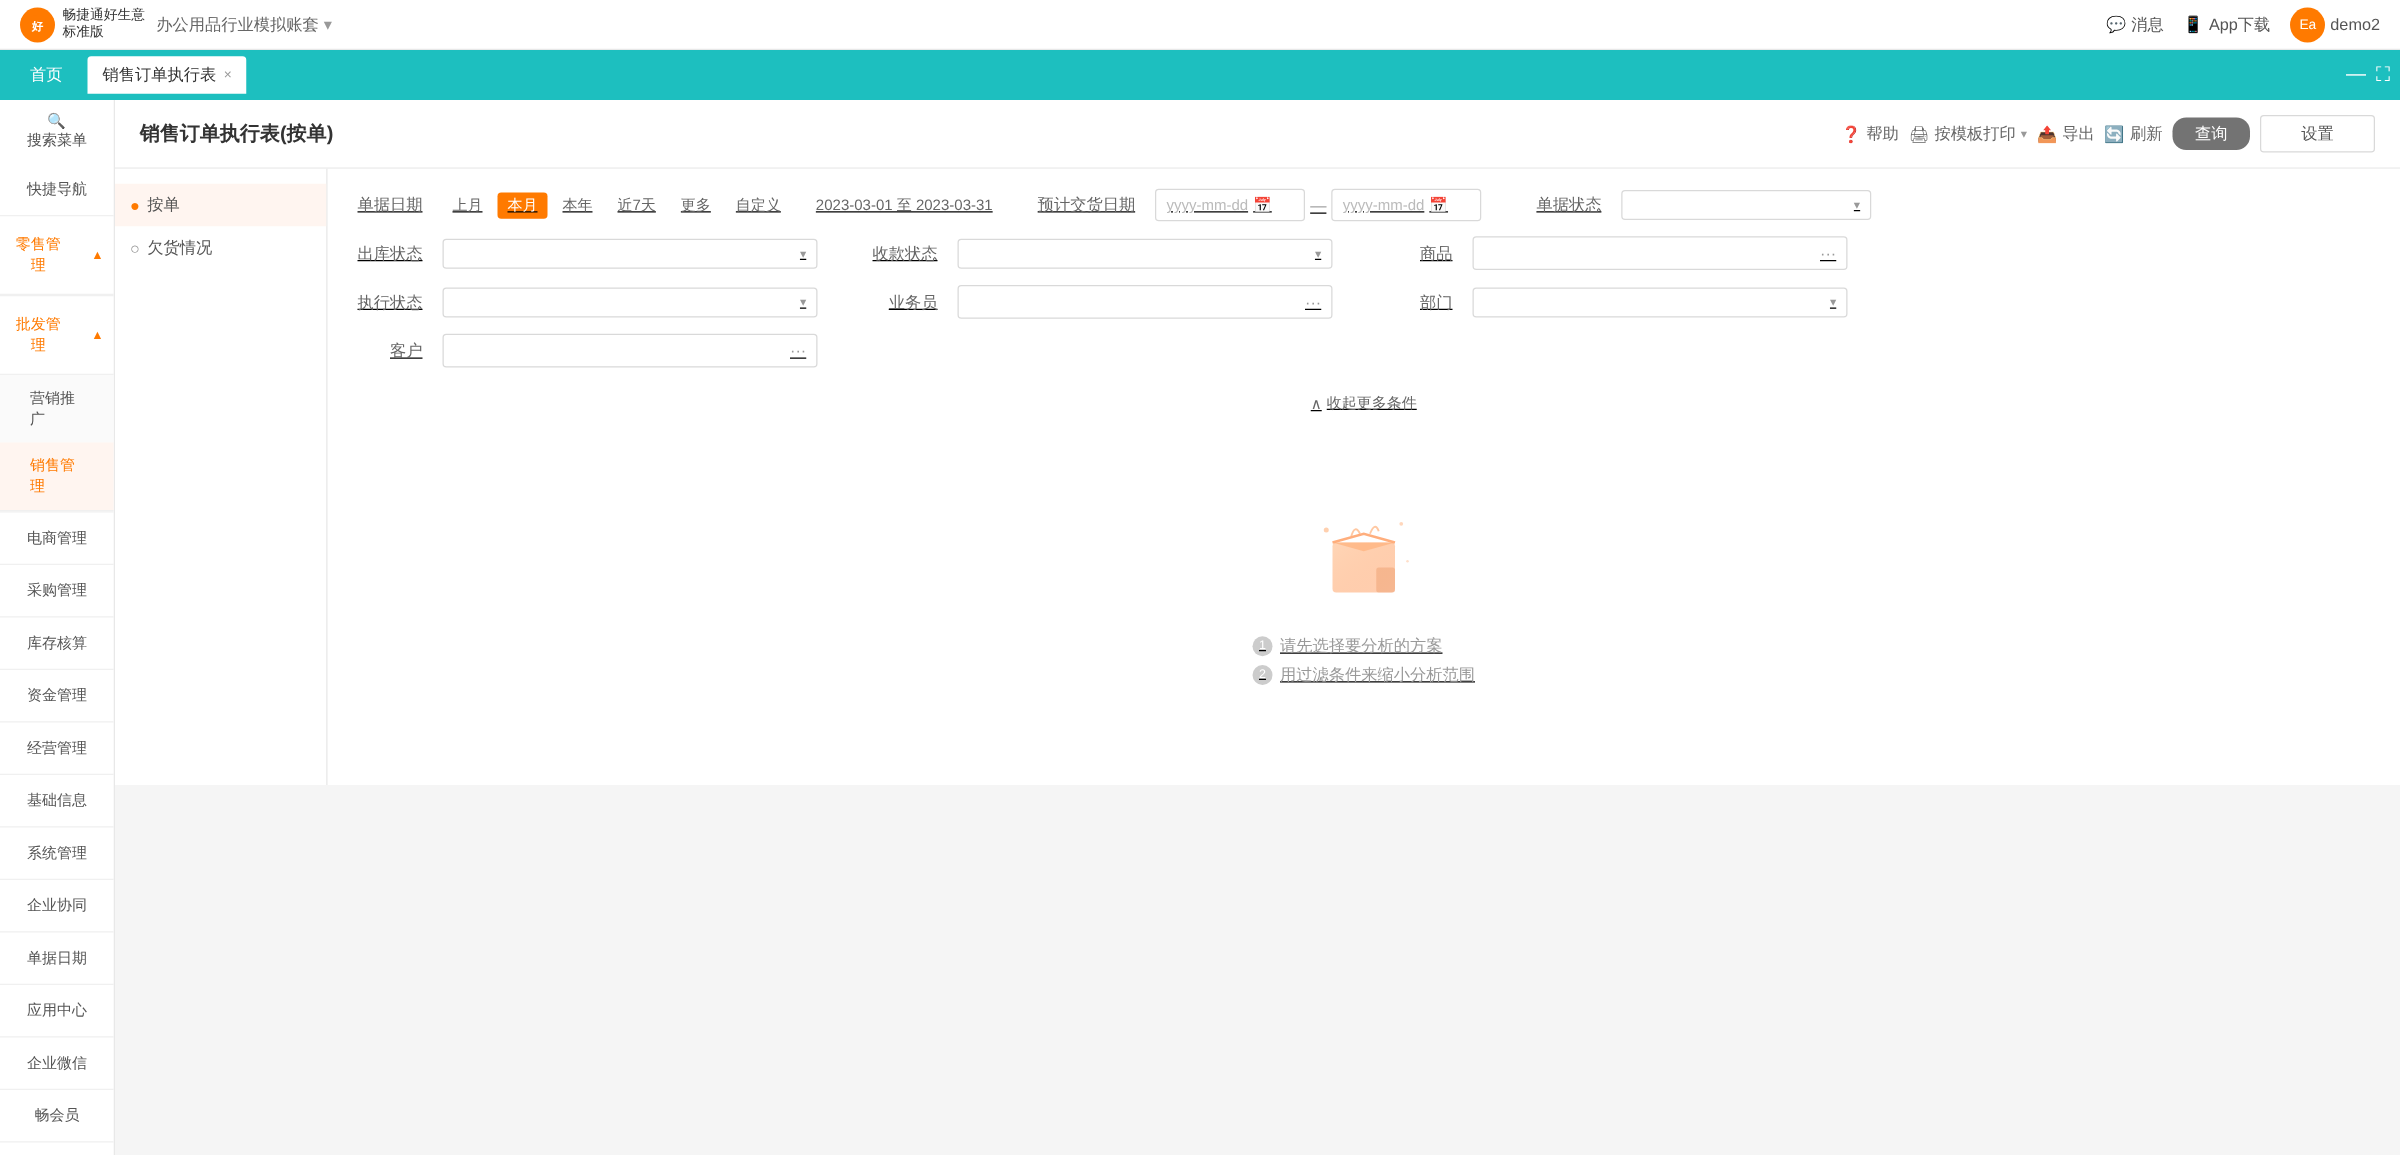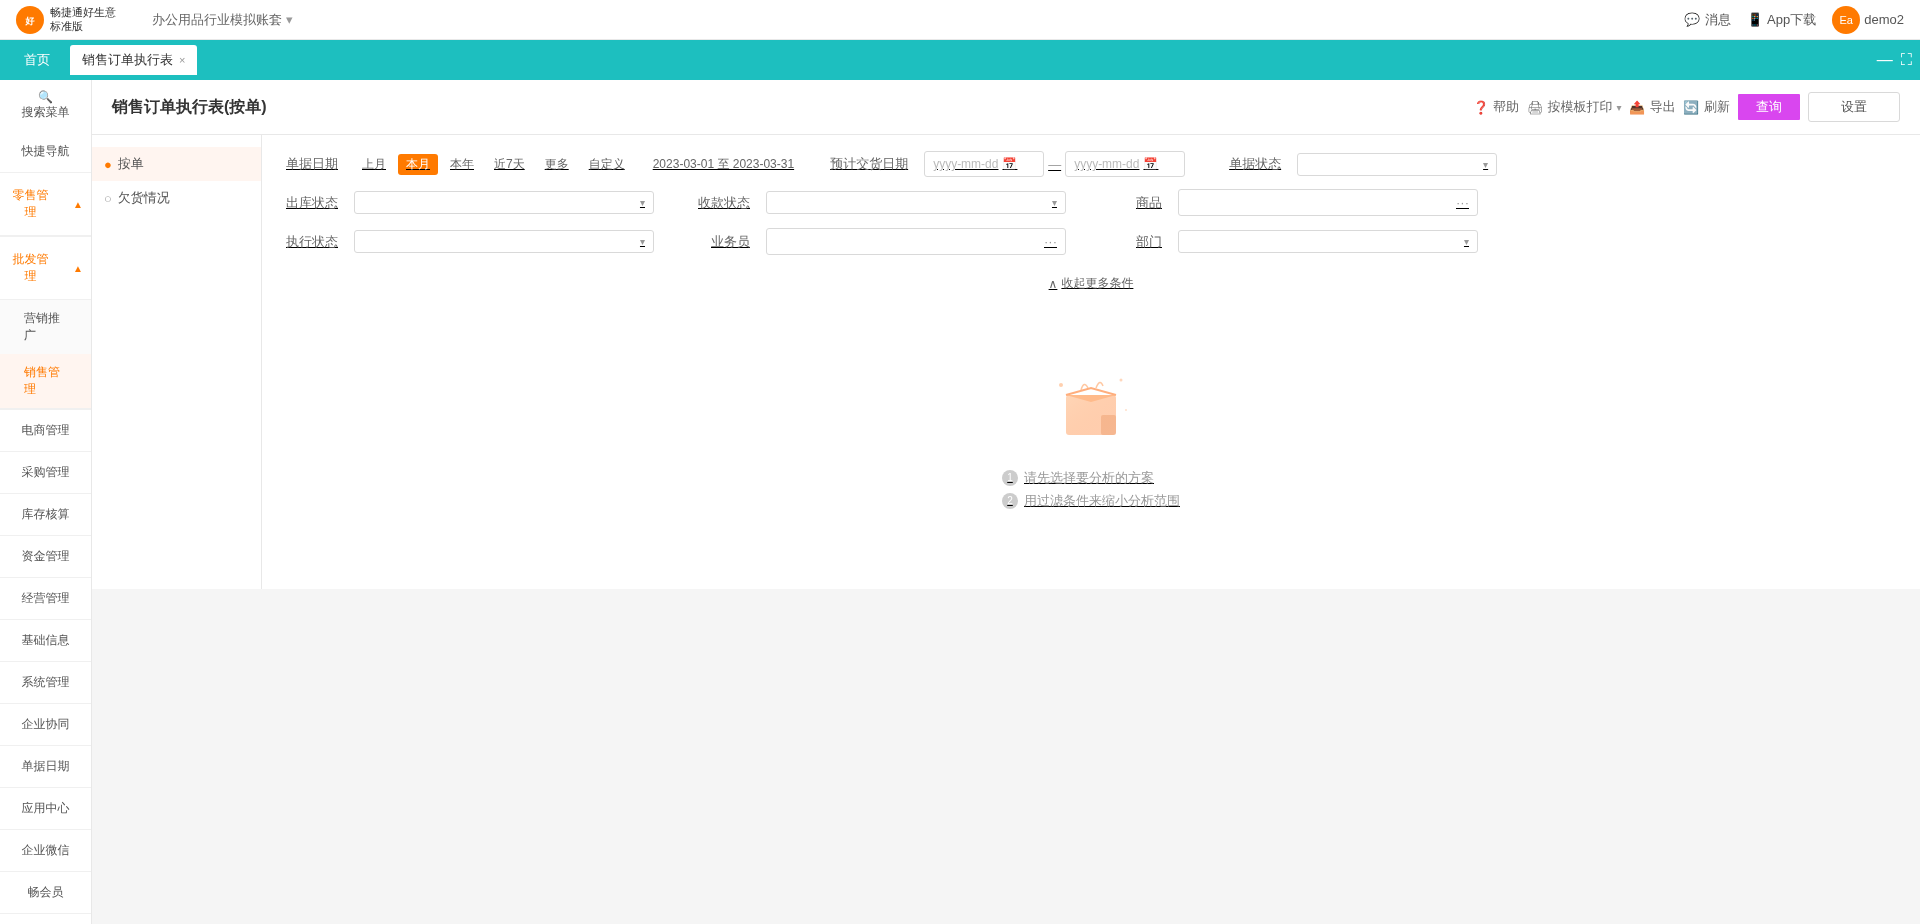--- a/index.html
+++ b/index.html
@@ -40,21 +40,21 @@
     }
     .logo-text {
       font-size: 11px;
       color: #333;
       line-height: 1.2;
     }
     .breadcrumb-area {
       display: flex;
       align-items: center;
       gap: 4px;
-      margin-left: 28px;
+      margin-left: 1px;
       color: #666;
       font-size: 13px;
     }
     .top-header-right {
       display: flex;
       align-items: center;
       gap: 16px;
       color: #555;
       font-size: 13px;
     }
@@ -204,25 +204,25 @@
     }
     .page-action-btn {
       display: flex;
       align-items: center;
       gap: 4px;
       color: #666;
       cursor: pointer;
       font-size: 13px;
     }
     .btn-primary {
-      background: #d946ef;
+      background: #737373;
       color: white;
       border: none;
       padding: 4px 18px;
-      border-radius: 1px;
+      border-radius: 11px;
       cursor: pointer;
       font-size: 13px;
     }
     .btn-default {
       background: white;
       color: #555;
       border: 1px solid #d9d9d9;
       padding: 5px 32px;
       border-radius: 3px;
       cursor: pointer;
@@ -643,20 +643,27 @@
             <span style="color:#bbb;"></span>
             <span class="dots"></span>
           </div>
           <span class="filter-label" style="margin-left:20px;">部门</span>
           <div class="filter-control">
             <span style="color:#bbb;"></span>
             <span class="dropdown-arrow">▾</span>
           </div>
         </div>
 
+        <div class="filter-row">
+          <span class="filter-label">客户</span>
+          <div class="filter-control">
+            <span style="color:#bbb;"></span>
+            <span class="dots"></span>
+          </div>
+        </div>
 
         <div class="collapse-row">
           <span>∧</span>
           <span>收起更多条件</span>
         </div>
 
         <div class="empty-state">
 
           <svg width="90" height="90" viewBox="0 0 90 90">
             <defs>

